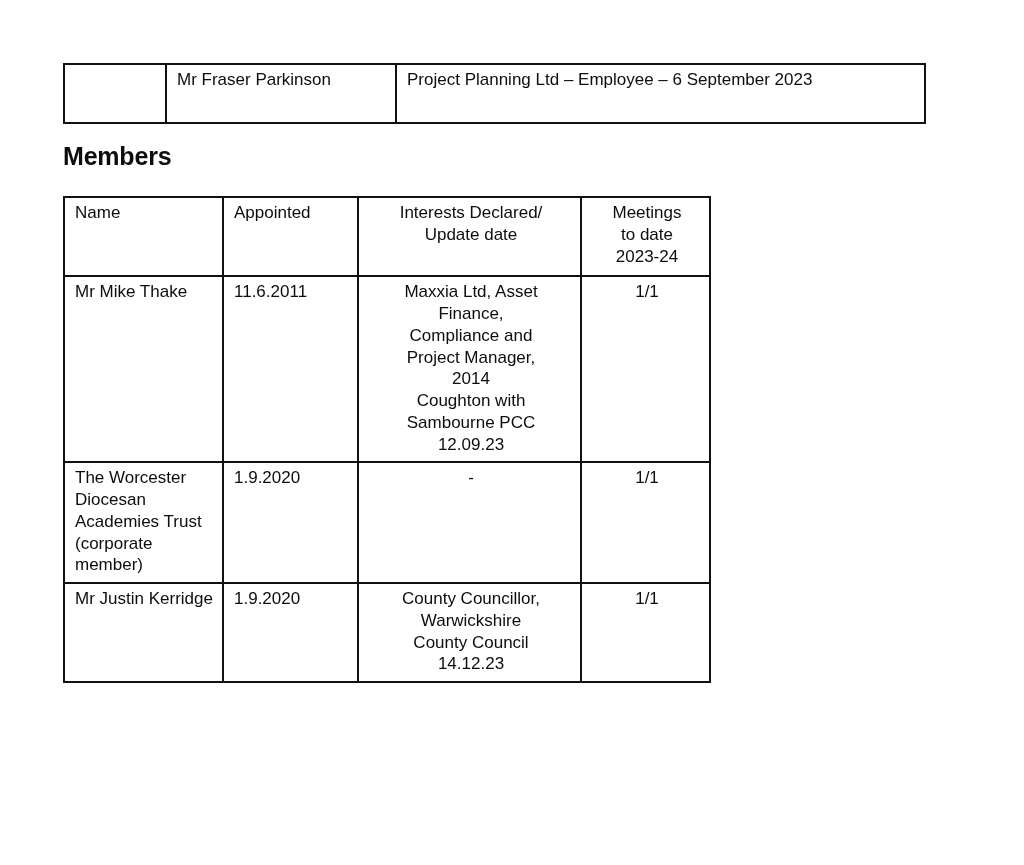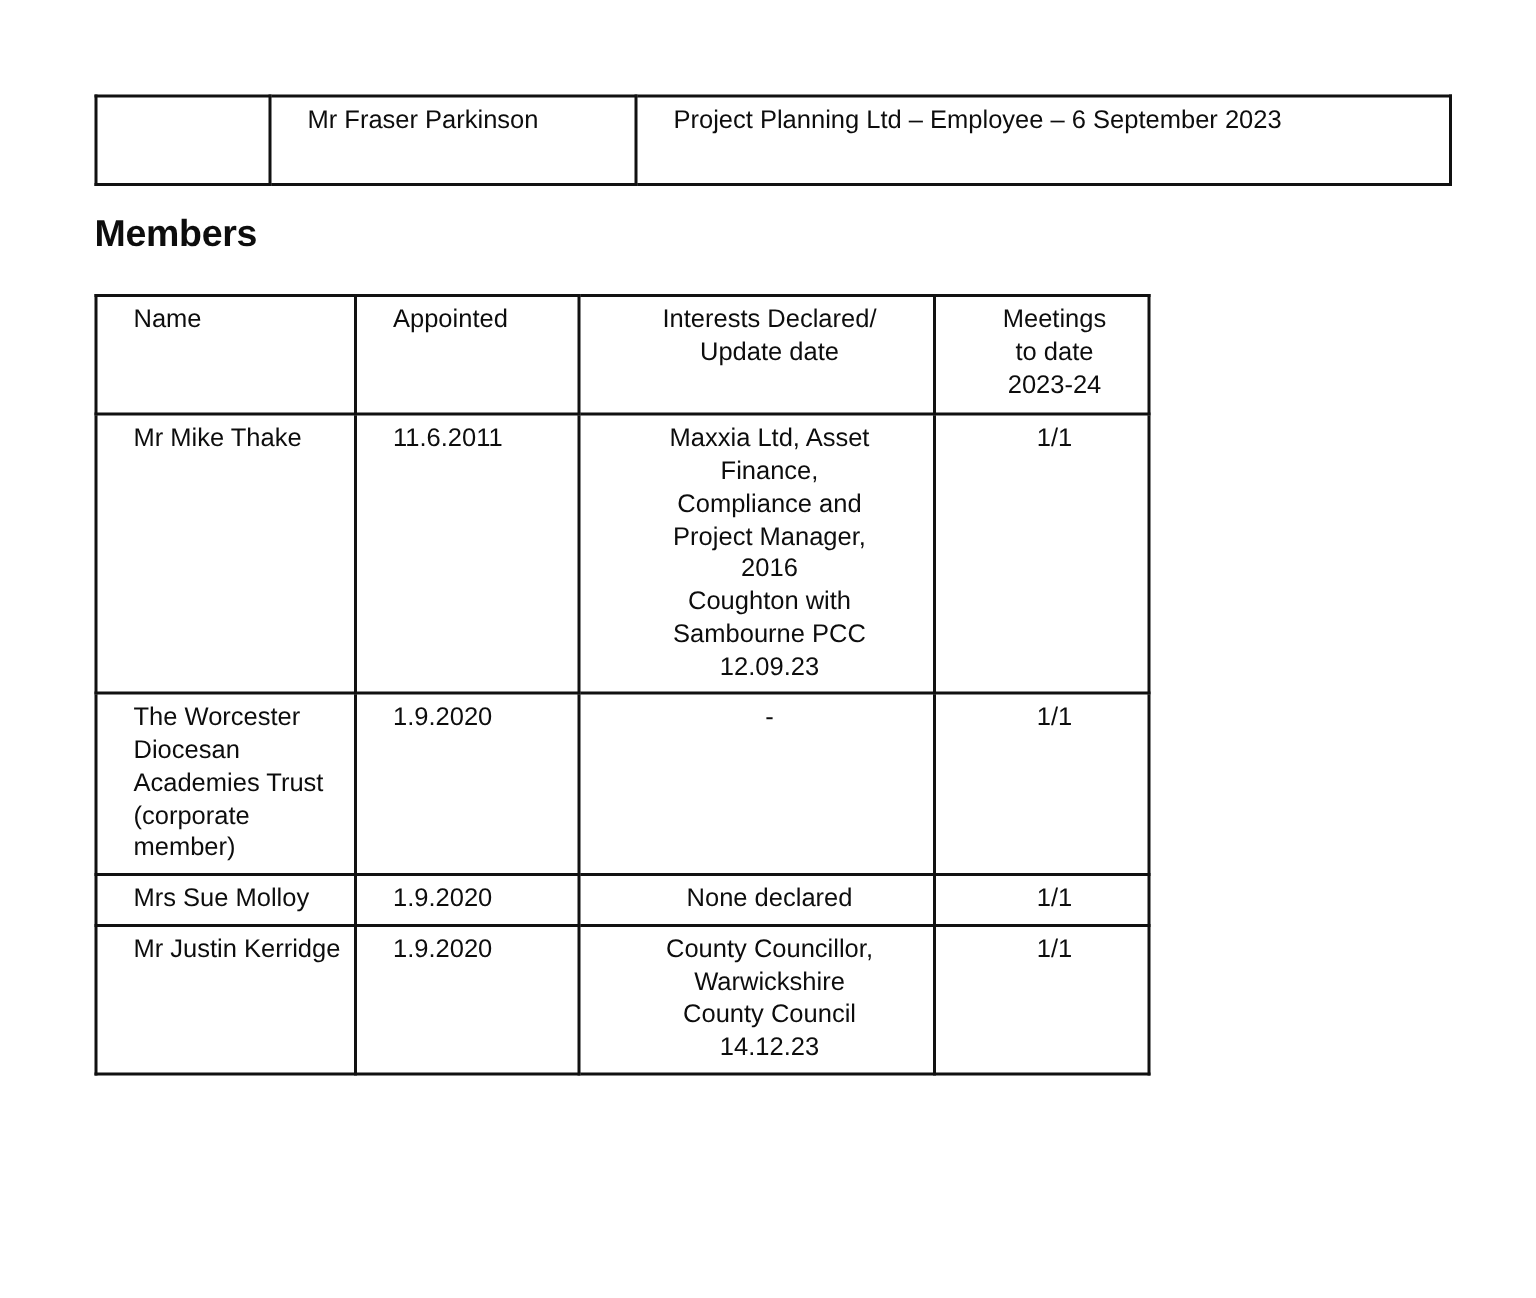--- a/index.html
+++ b/index.html
@@ -51,21 +51,21 @@
     position: absolute;
     border-collapse: collapse;
     table-layout: fixed;
     font-size: 17px;
     line-height: 1.28;
     color: #0d0d0d;
   }
   table.doc-table td, table.doc-table th {
     border: 2px solid #111111;
     vertical-align: top;
-    padding: 4px 7px 6px 24px;
+    padding: 4px 7px 6px 10px;
     font-weight: normal;
     text-align: left;
   }
 
   
   #retired-table {
     left: 63px;
     top: 63px;
     width: 804px;
   }
@@ -123,41 +123,35 @@
     <tbody>
 
       <tr>
         <td class="col-name">Mr Mike Thake</td>
         <td class="col-appointed nowrap">11.6.2011</td>
         <td class="col-interests">
           <span>Maxxia Ltd, Asset</span><br>
           <span>Finance,</span><br>
           <span>Compliance and</span><br>
           <span>Project Manager,</span><br>
-          <span>2016</span><br>
+          <span>2014</span><br>
           <span>Coughton with</span><br>
           <span>Sambourne PCC</span><br>
           <span>12.09.23</span>
         </td>
         <td class="col-meetings">1/1</td>
       </tr>
 
       <tr>
         <td class="col-name">The Worcester Diocesan Academies Trust (corporate member)</td>
         <td class="col-appointed nowrap">1.9.2020</td>
         <td class="col-interests">-</td>
         <td class="col-meetings">1/1</td>
       </tr>
 
-      <tr>
-        <td class="col-name">Mrs Sue Molloy</td>
-        <td class="col-appointed nowrap">1.9.2020</td>
-        <td class="col-interests">None declared</td>
-        <td class="col-meetings">1/1</td>
-      </tr>
 
       <tr>
         <td class="col-name">Mr Justin Kerridge</td>
         <td class="col-appointed nowrap">1.9.2020</td>
         <td class="col-interests">
           <span>County Councillor,</span><br>
           <span>Warwickshire</span><br>
           <span>County Council</span><br>
           <span>14.12.23</span>
         </td>

